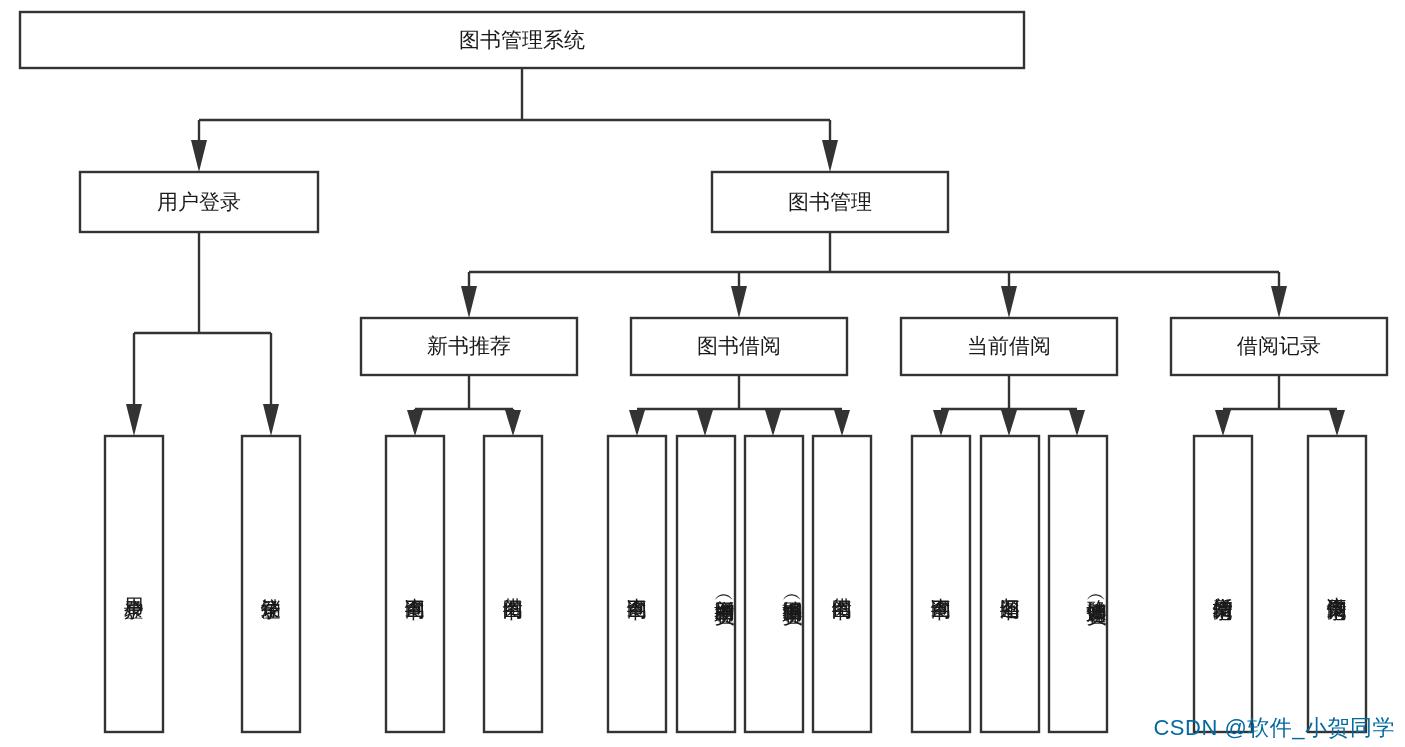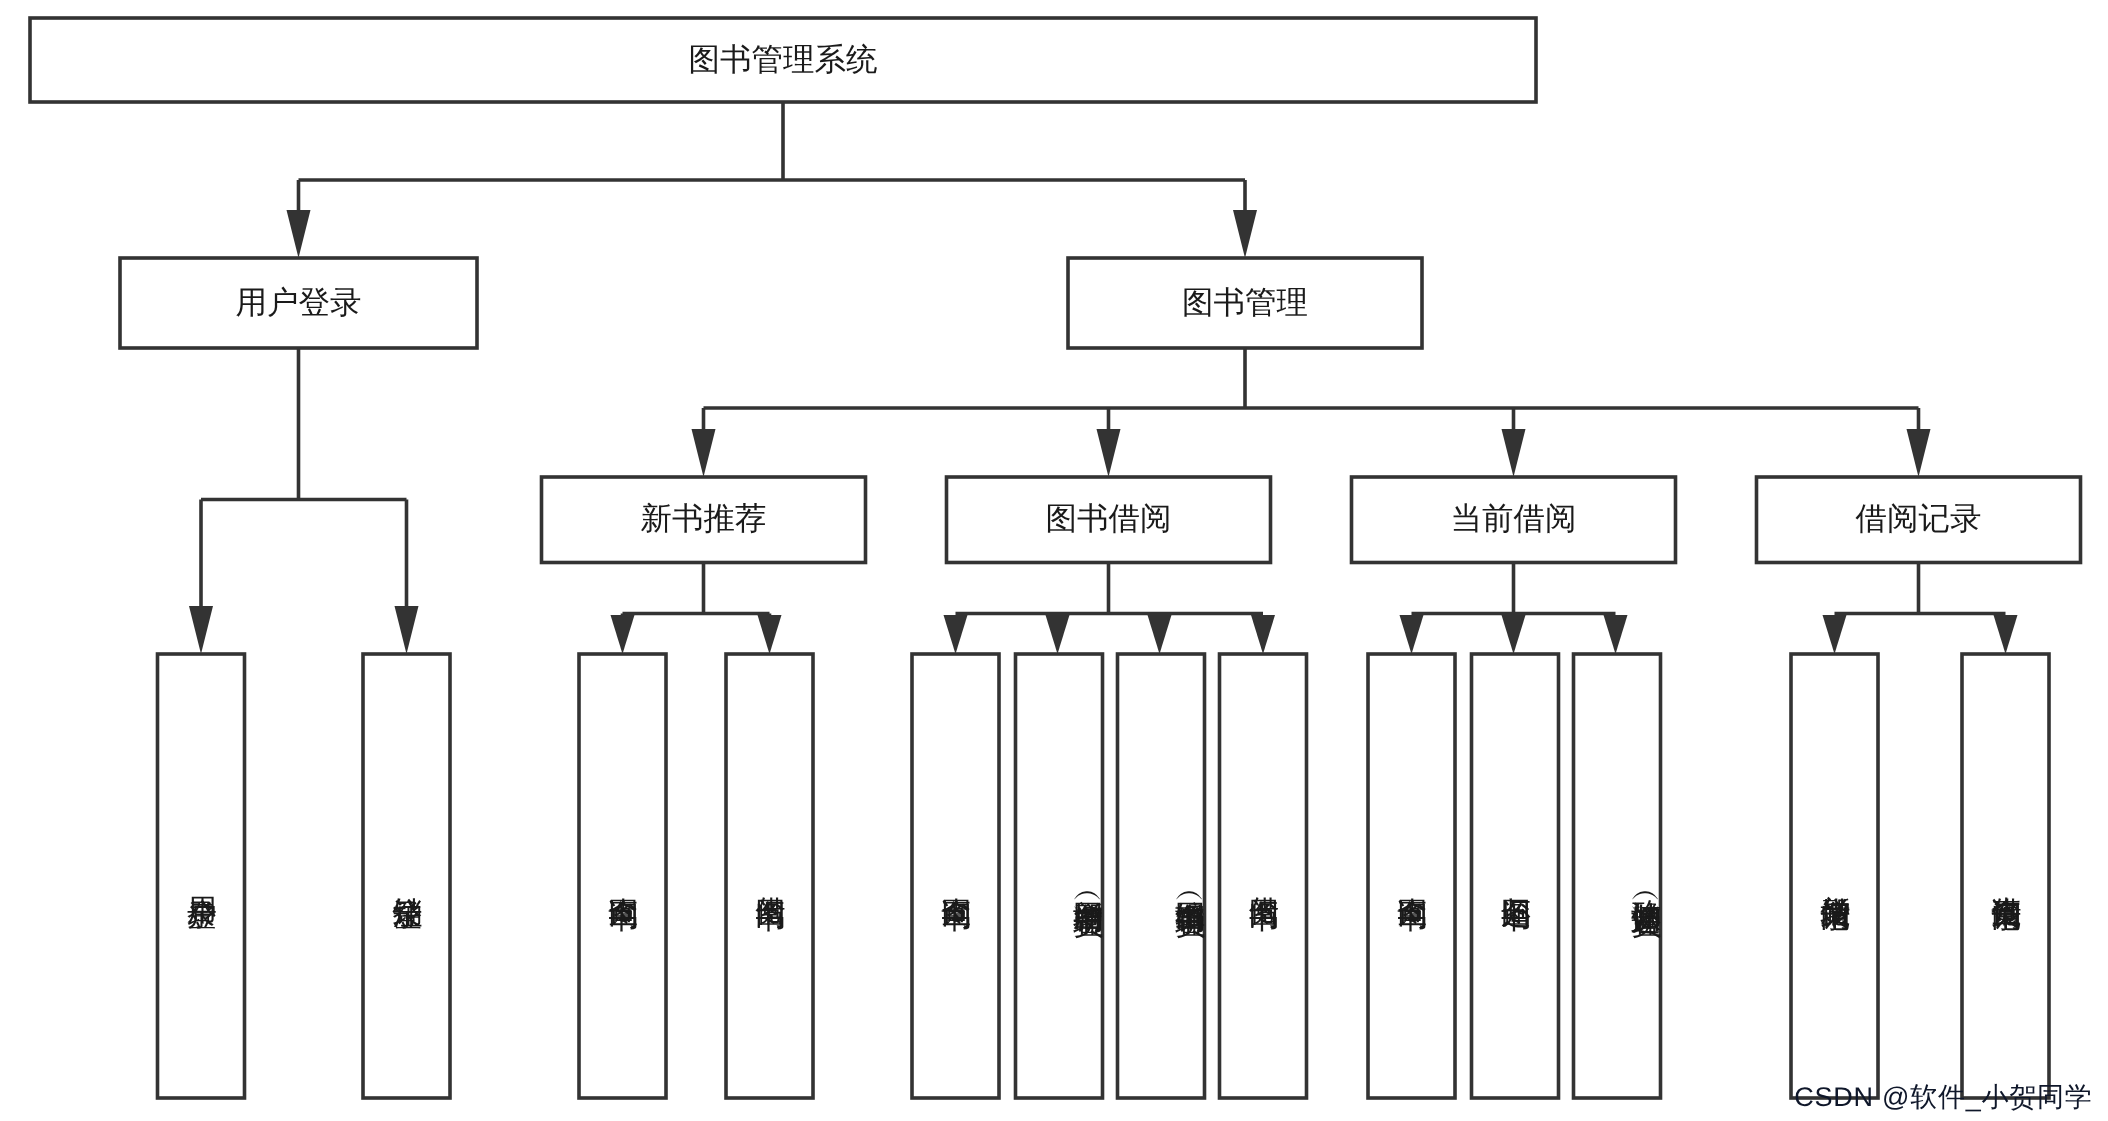--- a/index.html
+++ b/index.html
@@ -76,22 +76,22 @@
     white-space: nowrap;
   }
   .vlabel.mid {
     align-items: center;
   }
   .watermark {
     position: absolute;
     right: 10px;
     bottom: 4px;
     font-family: "Liberation Sans", "DejaVu Sans", sans-serif;
-    font-size: 18px;
-    color: #0f172a;
+    font-size: 22px;
+    color: #0369a1;
     letter-spacing: 0.5px;
     user-select: none;
   }
 </style>
 </head>
 <body>
 
 <div id="diagram-root">
 
   <svg class="flow" viewBox="0 0 1405 747" xmlns="http://www.w3.org/2000/svg">

